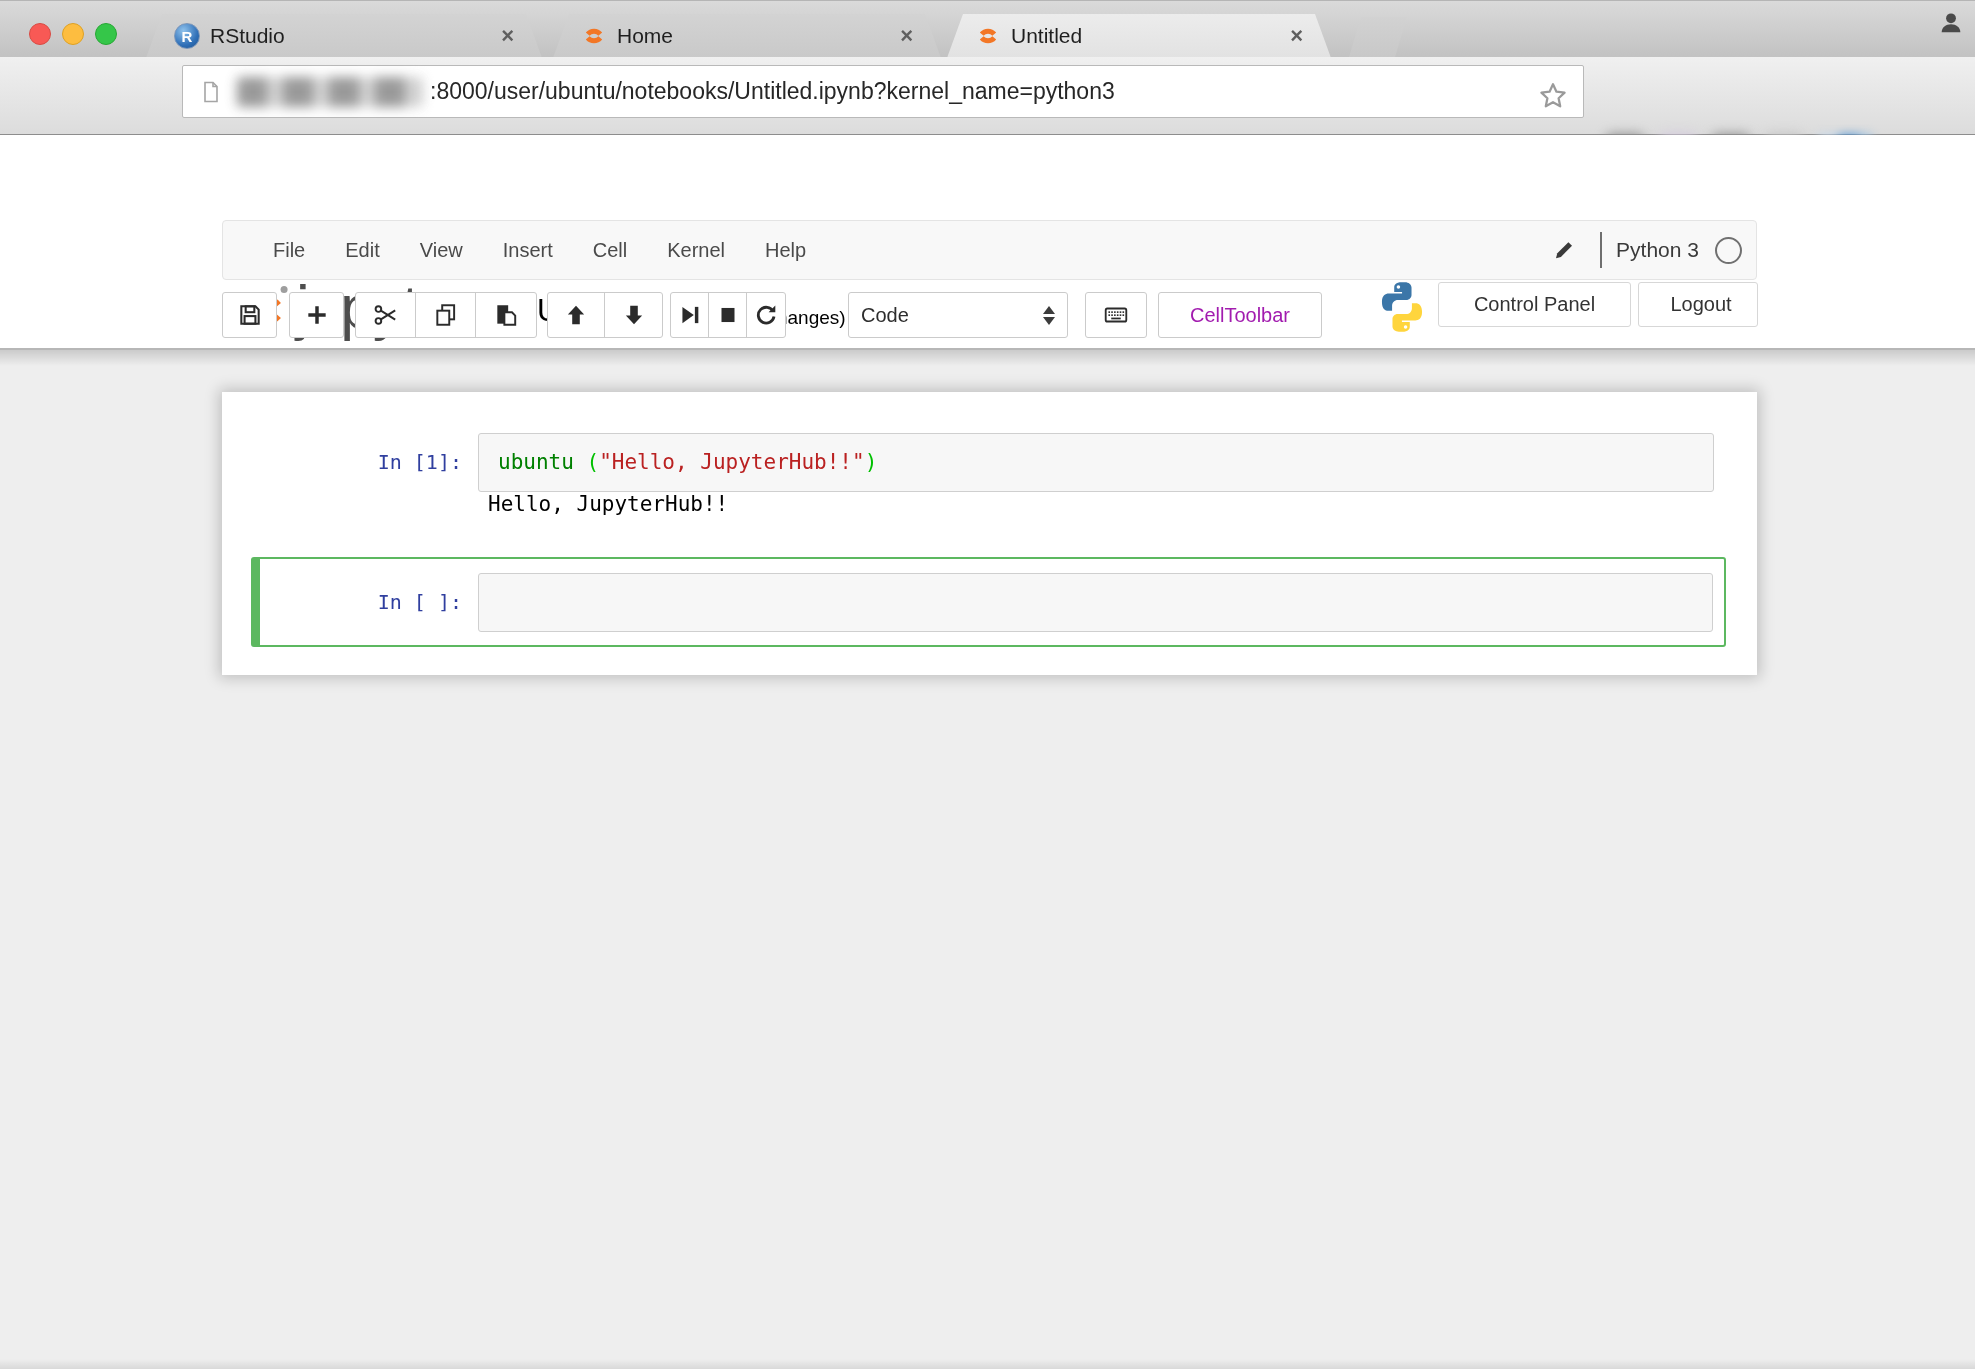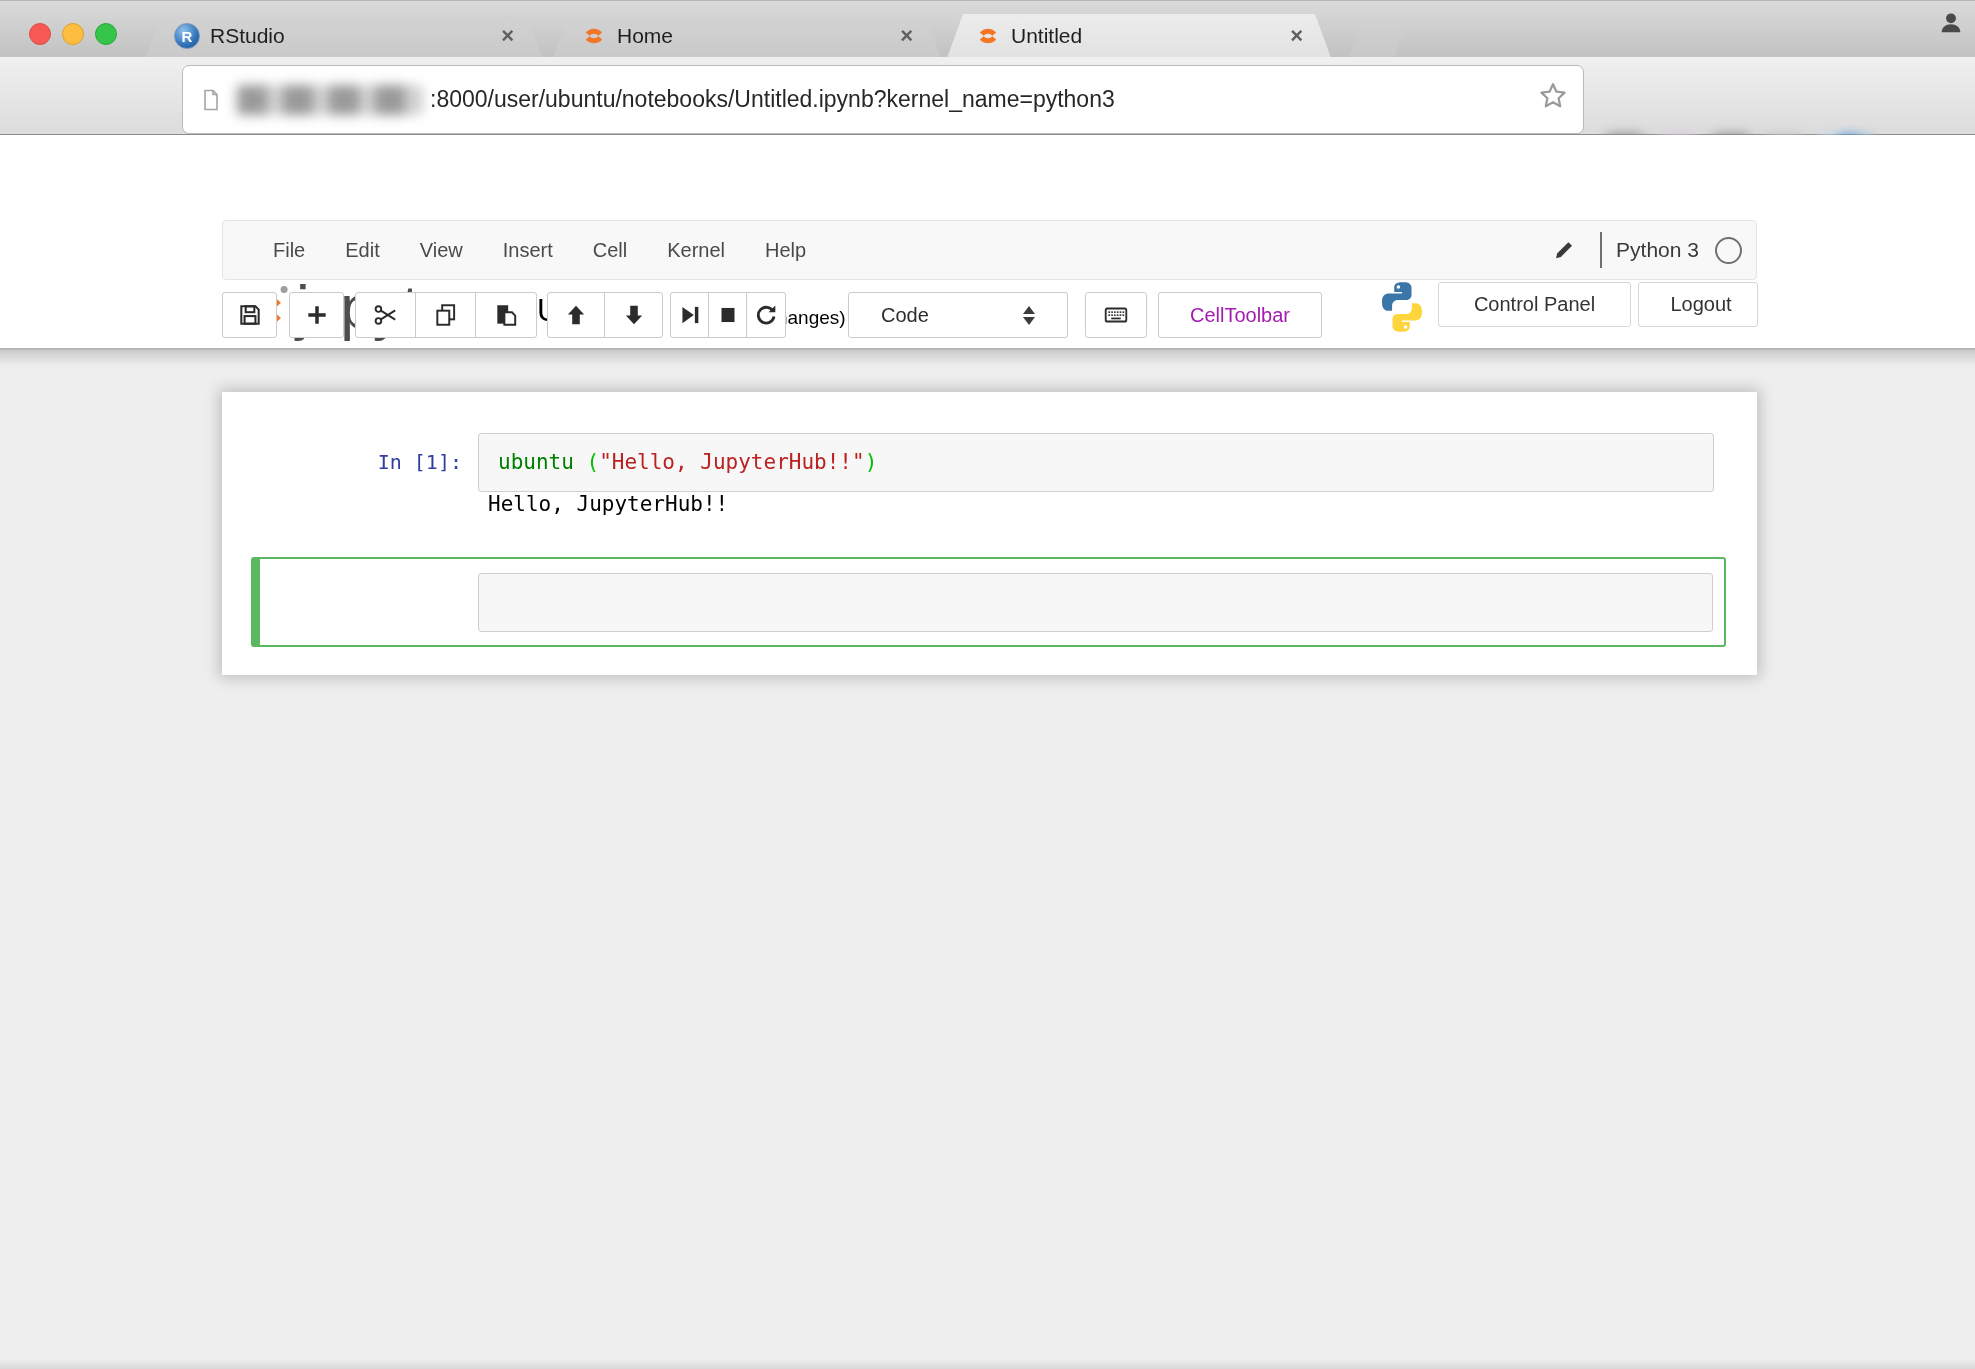--- a/index.html
+++ b/index.html
@@ -29,22 +29,22 @@
             justify-content:center; border:1px solid #7a95b9; }
   .newtab { position:absolute; left:1349px; top:16px; width:58px; height:40px;
             background:linear-gradient(#d2d2d2,#c8c8c8);
             clip-path:polygon(12px 0%, 100% 0%, calc(100% - 12px) 100%, 0% 100%); }
   .person { position:absolute; right:10px; top:8px; width:28px; height:28px; }
 
   
   .btoolbar { position:absolute; left:0; top:57px; width:1975px; height:78px;
               background:linear-gradient(#f0f0f0,#dcdcdc); border-bottom:1px solid #8d8d8d; }
   .navbtn { position:absolute; top:83px; width:27px; height:27px; }
-  .urlbar { position:absolute; left:182px; top:8px; width:1402px; height:69px; background:#fff;
-            border:1px solid #b9b9b9; border-radius:7px; display:flex; align-items:center; }
+  .urlbar { position:absolute; left:182px; top:8px; width:1402px; height:53px; background:#fff;
+            border:1px solid #b9b9b9; border-radius:2px; display:flex; align-items:center; }
   .docicon { width:24px; height:26px; margin-left:16px; flex:0 0 auto; }
   .urlblur { width:185px; height:30px; margin-left:14px; border-radius:4px; flex:0 0 auto;
              background:repeating-linear-gradient(90deg,#8f8f8f 0 30px,#cdcdcd 30px 46px);
              filter:blur(6px); opacity:.9; }
   .urltext { font-size:23px; color:#272727; margin-left:8px; white-space:nowrap; }
   .staricon { position:absolute; right:14px; top:14px; width:32px; height:32px; }
   .extrow { position:absolute; left:1606px; top:76px; height:40px; display:flex; align-items:center; }
   .ext { width:38px; height:38px; border-radius:6px; margin-right:15px; filter:blur(6px); }
   .ext.e1 { background:#8f8f8f; }
   .ext.e2 { background:#d4cade; }
@@ -85,21 +85,21 @@
   .tbgroup { position:absolute; top:0; height:46px; display:flex; background:#fff;
              border:1px solid #cbcbcb; border-radius:3px; }
   .tbtn { display:flex; align-items:center; justify-content:center; border-right:1px solid #cbcbcb; }
   .tbtn:last-child { border-right:none; }
   .tbtn svg { width:26px; height:26px; }
   .g-save  { left:222px; }  .g-save .tbtn  { width:53px; }
   .g-add   { left:289px; }  .g-add .tbtn   { width:53px; }
   .g-edit  { left:355px; }  .g-edit .tbtn  { width:60px; }
   .g-move  { left:547px; }  .g-move .tbtn  { width:57px; }
   .g-run   { left:670px; }  .g-run .tbtn   { width:38px; }
-  .g-type  { left:848px; width:220px; align-items:center; padding:0 32px; }
+  .g-type  { left:848px; width:220px; align-items:center; padding:0 12px; }
   .g-type .val { font-size:20px; color:#2d2d2d; flex:1; }
   .caret { display:flex; flex-direction:column; align-items:center; }
   .caret .up { width:0; height:0; border-left:6px solid transparent; border-right:6px solid transparent;
                border-bottom:8px solid #3c3c3c; margin-bottom:3px; }
   .caret .dn { width:0; height:0; border-left:6px solid transparent; border-right:6px solid transparent;
                border-top:8px solid #3c3c3c; }
   .g-kbd   { left:1085px; } .g-kbd .tbtn { width:60px; }
   .g-ctb   { left:1158px; width:164px; align-items:center; justify-content:center; }
   .g-ctb .lbl { font-size:20px; color:#a21caf; }
 
@@ -373,19 +373,20 @@
 
     <div class="nb">
 
       <div class="prompt p1">In [1]:</div>
       <div class="inputbox i1">
         <span class="tok-fn">ubuntu</span><span class="tok-br"> (</span><span class="tok-str">"Hello, JupyterHub!!"</span><span class="tok-br">)</span>
       </div>
       <div class="outtext">Hello, JupyterHub!!</div>
 
       <div class="cellsel"></div>
+      <div class="prompt p2">In [ ]:</div>
       <div class="inputbox i2"></div>
     </div>
 
     <div class="botshadow"></div>
   </div>
 
 </div>
 
 </body></html>

